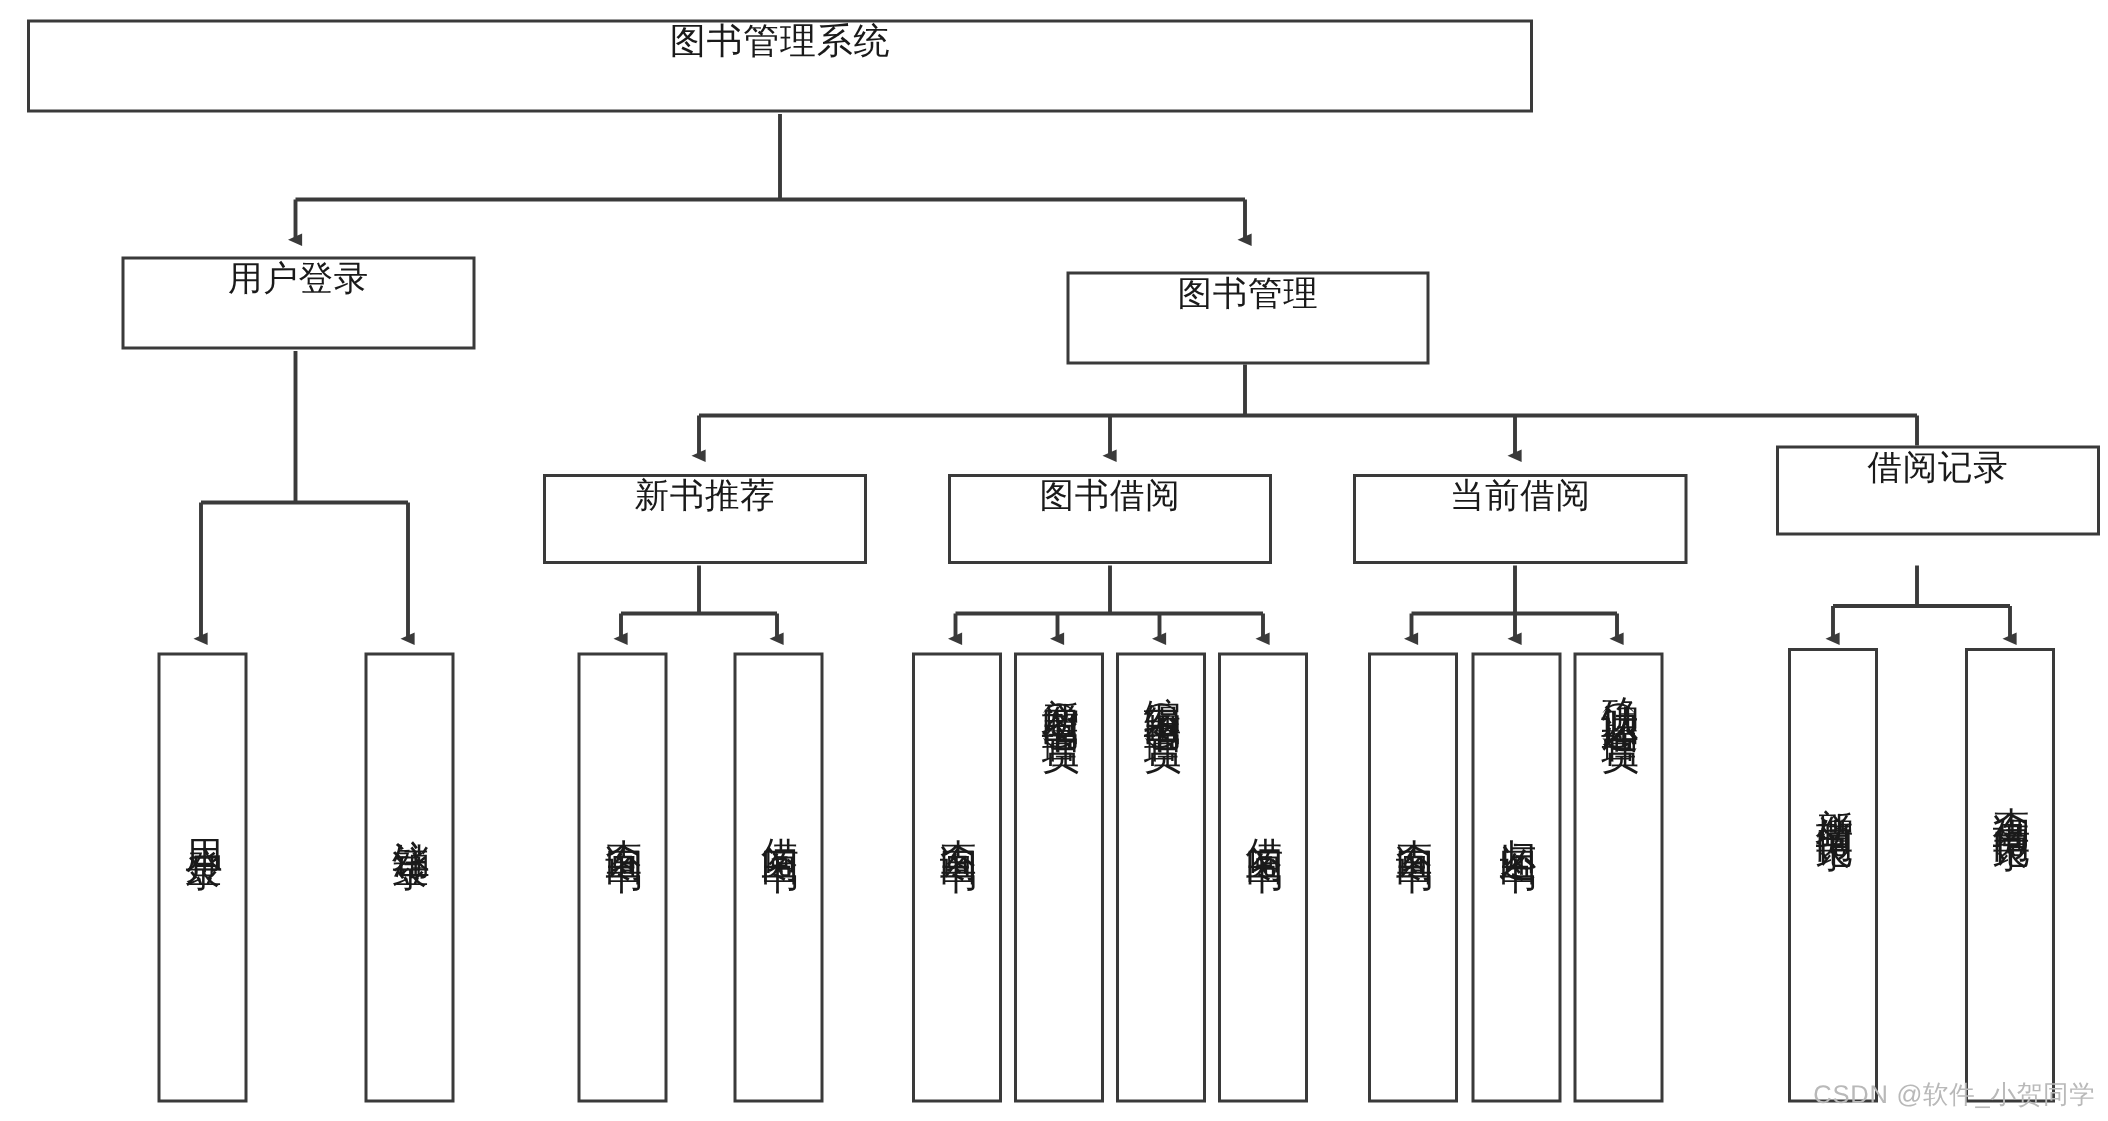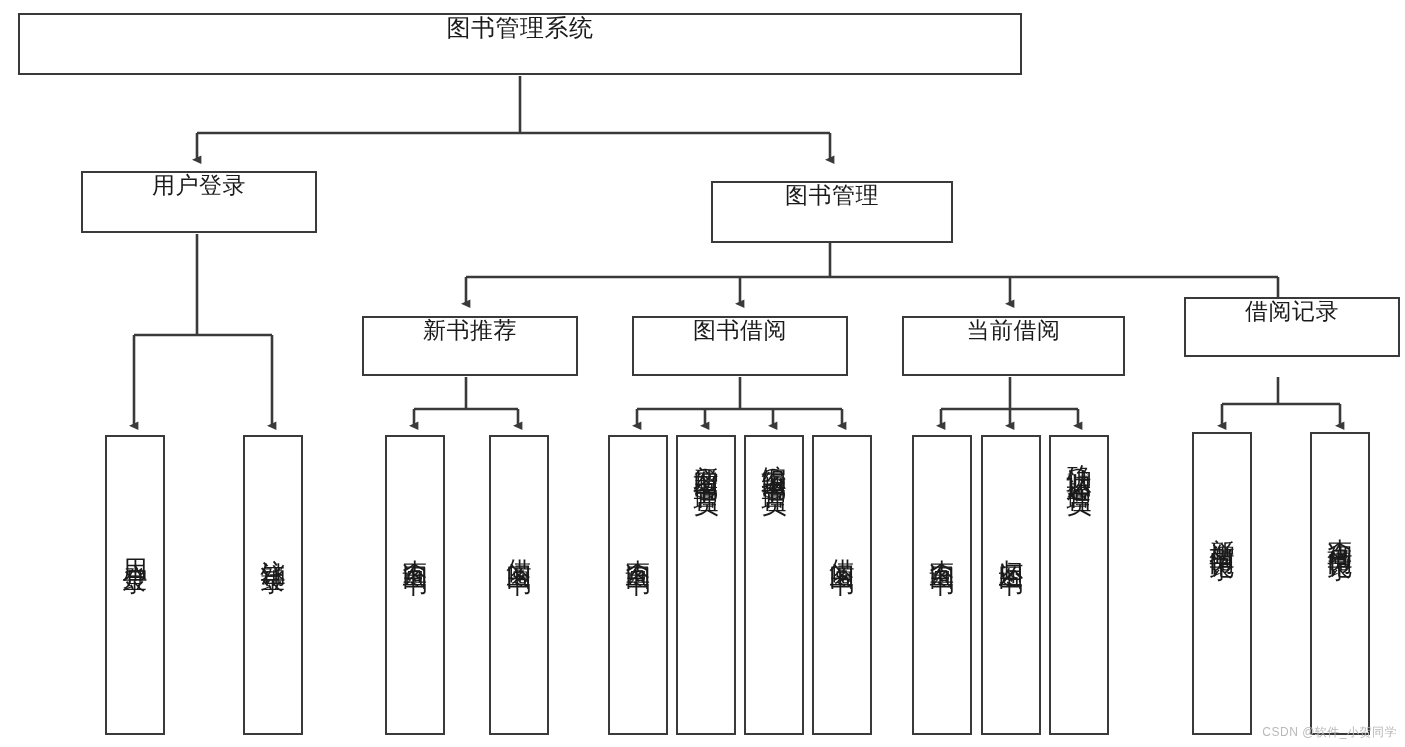--- a/index.html
+++ b/index.html
@@ -59,21 +59,21 @@
     letter-spacing: 4px;
     white-space: nowrap;
   }
   .node.vert.tall .node-label { padding-top: 2px; }
   .node.vert.mid .node-label { padding-top: 96px; }
   .node.vert.low .node-label { padding-top: 78px; }
   .watermark {
     position: absolute;
     right: 8px;
     bottom: 6px;
-    font-size: 12px;
+    font-size: 17px;
     color: #b9b9b9;
     z-index: 5;
     white-space: nowrap;
     letter-spacing: 0.5px;
   }
 </style>
 </head>
 <body>
 
 <div id="canvas">

